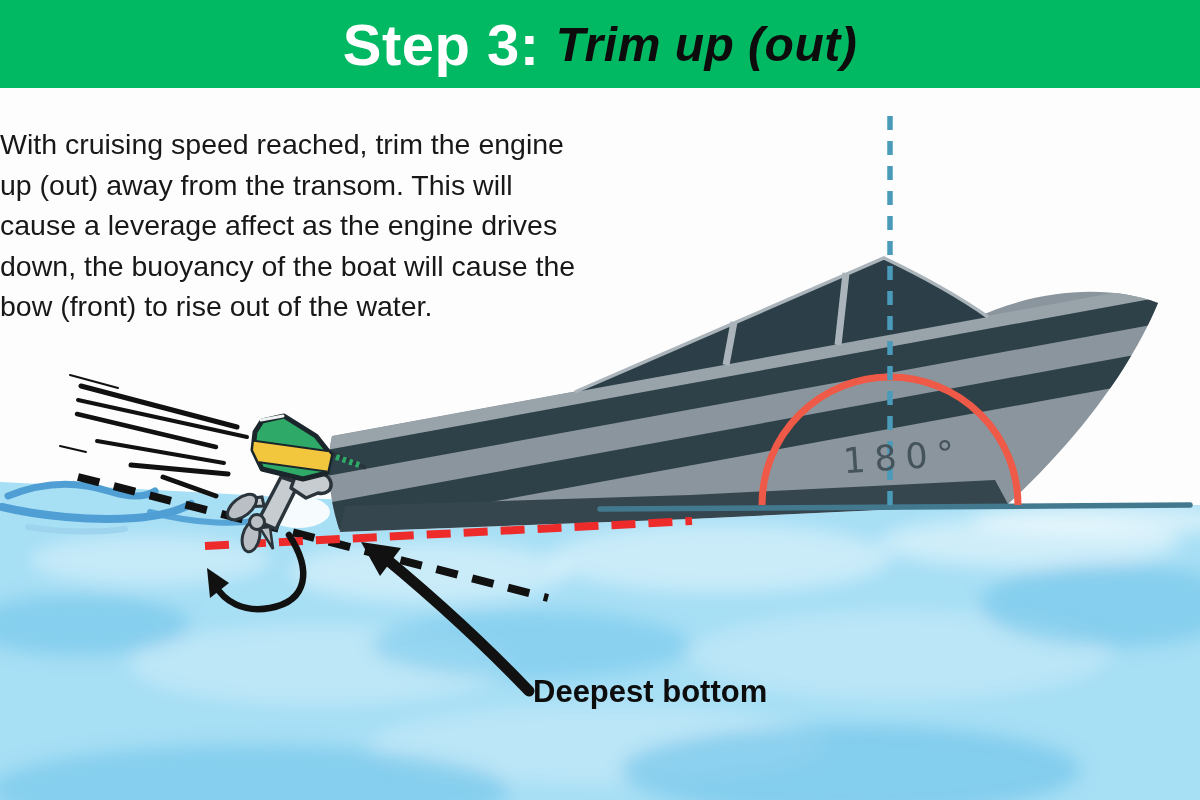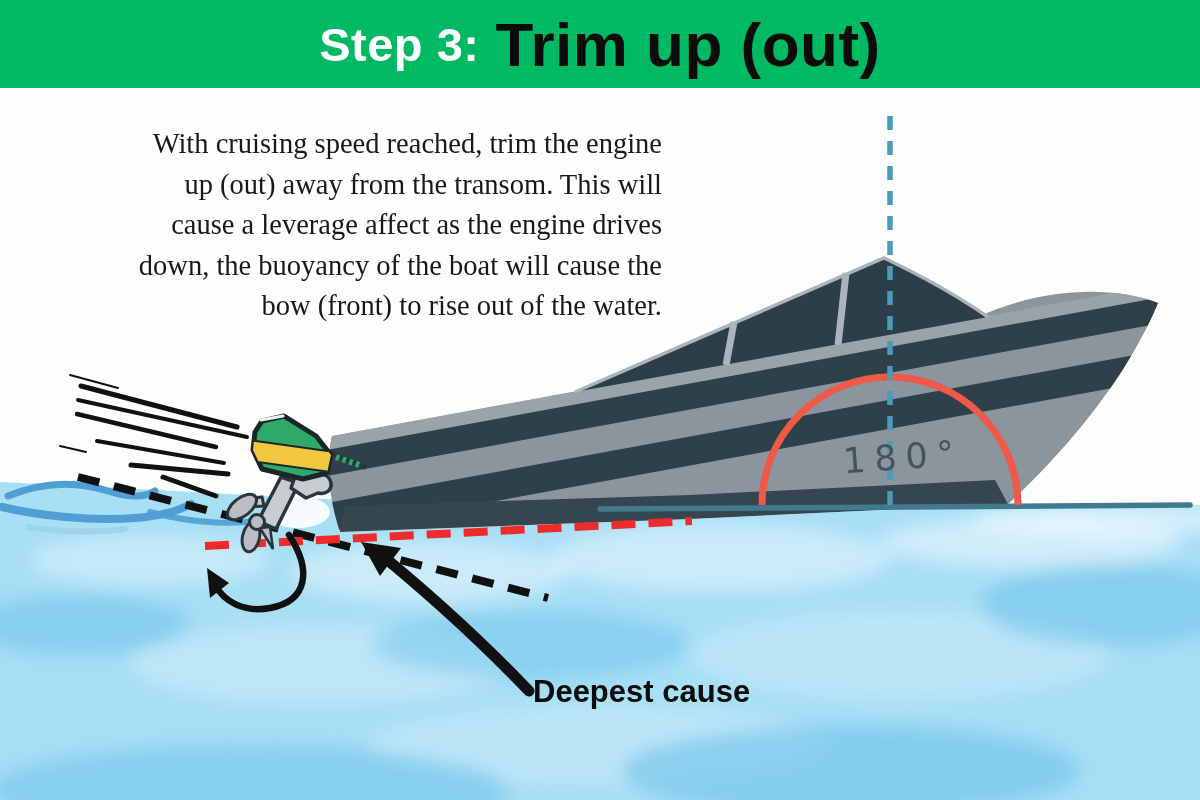--- a/index.html
+++ b/index.html
@@ -7,26 +7,26 @@
     position:relative;width:1200px;height:800px;overflow:hidden;
     background:var(--page-bg,#fdfdfd);
     font-family:"Liberation Sans",sans-serif;
   }
   #header{
     position:absolute;left:0;top:0;width:1200px;height:88px;
     background:var(--header-bg,#00b962);
     display:flex;align-items:center;justify-content:center;
     z-index:3;
   }
-  #header .step{color:#ffffff;font-size:47px;font-weight:800;letter-spacing:.5px;margin-right:16px;}
-  #header .title{color:#0c0c0c;font-size:62px;font-weight:800;letter-spacing:.5px;}
+  #header .step{color:#ffffff;font-size:58px;font-weight:800;letter-spacing:.5px;margin-right:16px;}
+  #header .title{color:#0c0c0c;font-size:48px;font-weight:800;letter-spacing:.5px;font-style:italic;}
   #scene{position:absolute;left:0;top:0;width:1200px;height:800px;z-index:1;}
   .para{
-    position:absolute;text-align:right;white-space:pre-line;
-    color:var(--body-text,#181818);z-index:2;font-family:Liberation Serif, serif;
+    position:absolute;text-align:left;white-space:pre-line;
+    color:var(--body-text,#181818);z-index:2;
   }
   #para-top{left:0;top:124px;width:662px;font-size:28.5px;line-height:40.6px;}
   #para-bottom{left:14px;top:611px;width:438px;font-size:26px;line-height:33.6px;}
   #deepest-label{
     position:absolute;left:533px;top:674px;font-size:31px;font-weight:700;
     color:#0d0d0d;z-index:2;white-space:nowrap;
   }
   #angle-label{
     position:absolute;left:843px;top:437px;font-size:35px;font-weight:500;
     color:var(--angle-text,#45535b);letter-spacing:9px;transform:rotate(-4deg);
@@ -152,16 +152,16 @@
       <path d="M 529 691 C 485 645 430 595 384 557" fill="none" style="stroke:var(--ink-black)" stroke-width="11" stroke-linecap="round"></path>
       <polygon points="361,542 401,548 380,576" style="fill:var(--ink-black)"></polygon>
     </g>
   </svg>
 
   <div id="para-top" class="para">With cruising speed reached, trim the engine
 up (out) away from the transom.  This will
 cause a leverage affect as the engine drives
 down, the buoyancy of the boat will cause the
 bow (front) to rise out of the water.</div>
-  <div id="deepest-label">Deepest cause</div>
+  <div id="deepest-label">Deepest bottom</div>
   <div id="angle-label">180°</div>
 
 </div>
 
 </body></html>

